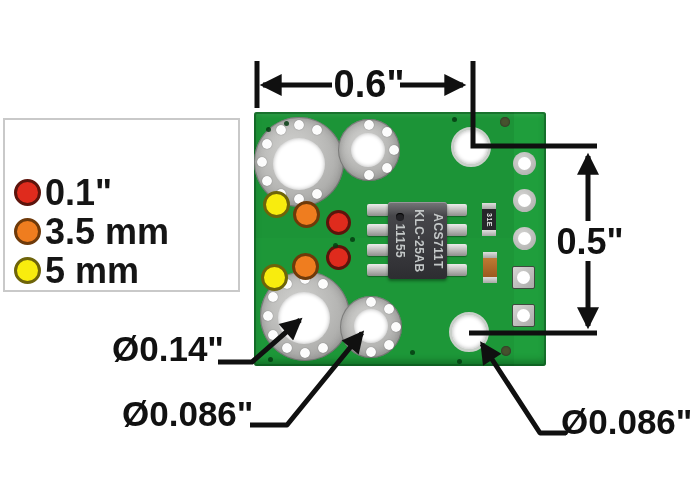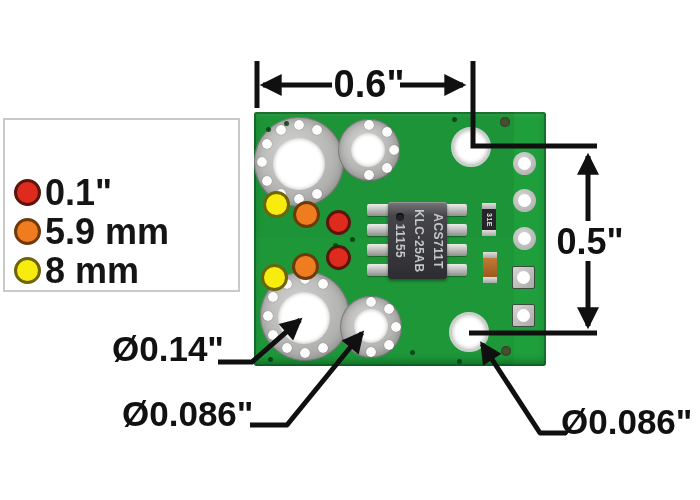--- a/index.html
+++ b/index.html
@@ -190,17 +190,17 @@
   <div class="dim-label" style="left:329px;top:65px;width:80px;text-align:center;font-size:38px;">0.6"</div>
   <div class="dim-label" style="left:549px;top:224px;width:82px;text-align:center;font-size:36px;">0.5"</div>
   <div class="dim-label" style="left:112px;top:331px;font-size:35px;">Ø0.14"</div>
   <div class="dim-label" style="left:122px;top:396px;font-size:35px;">Ø0.086"</div>
   <div class="dim-label" style="left:561px;top:404px;font-size:35px;">Ø0.086"</div>
 
   <div class="legend"></div>
   <div class="legend-dot dot-red" style="left:14px;top:179px;"></div>
   <div class="legend-label" style="top:174px;">0.1"</div>
   <div class="legend-dot dot-orange" style="left:14px;top:218px;"></div>
-  <div class="legend-label" style="top:213px;">5.9 mm</div>
+  <div class="legend-label" style="top:213px;">3.5 mm</div>
   <div class="legend-dot dot-yellow" style="left:14px;top:257px;"></div>
-  <div class="legend-label" style="top:252px;">8 mm</div>
+  <div class="legend-label" style="top:252px;">5 mm</div>
 
 </div>
 
 </body></html>

